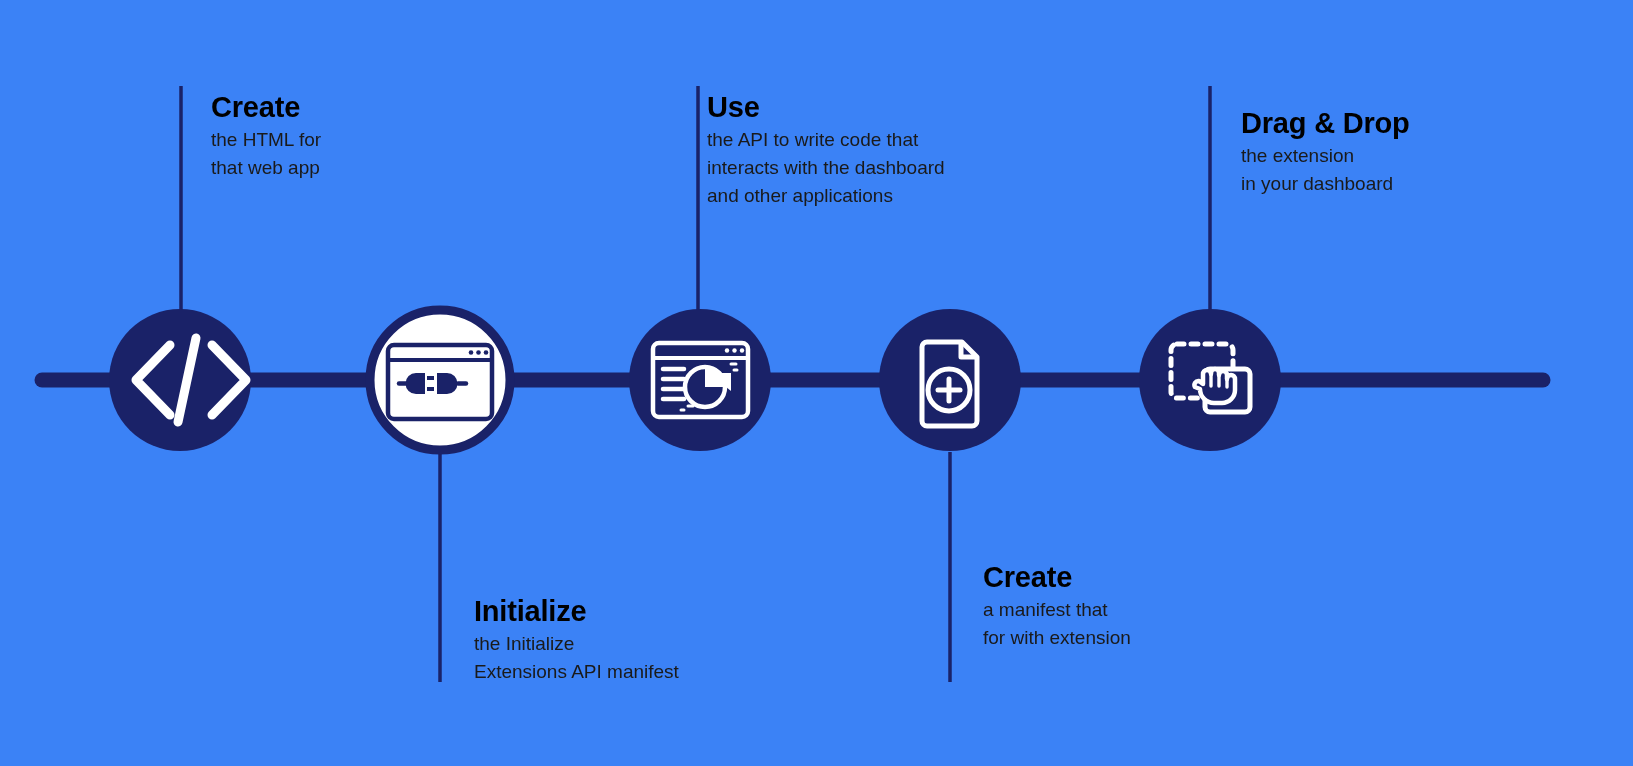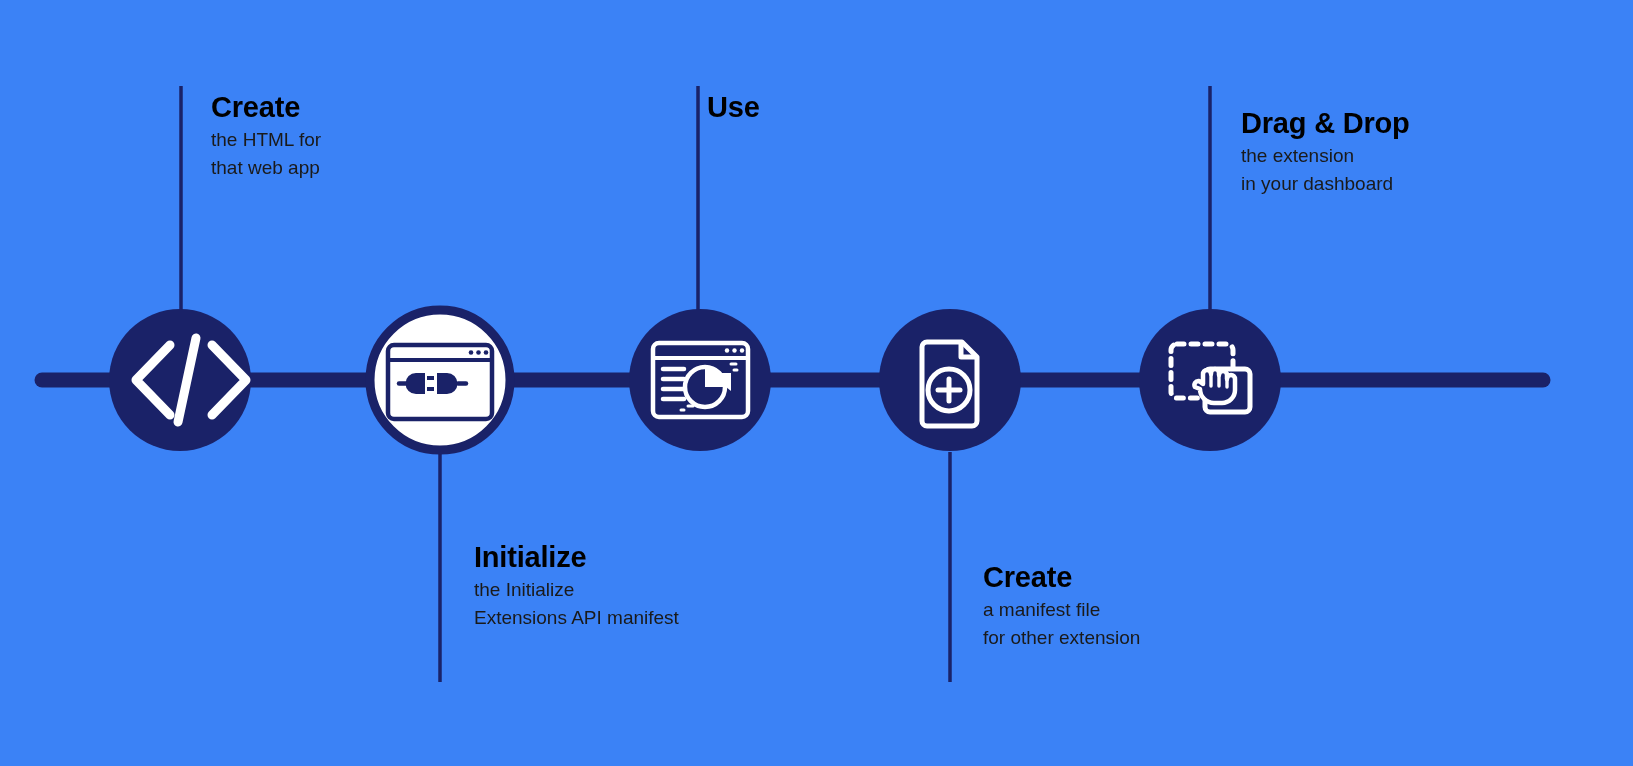--- a/index.html
+++ b/index.html
@@ -165,37 +165,42 @@
   </svg>
 
   <div class="callout" style="left:211px; top:88px;">
     <div class="callout-title">Create</div>
     <div class="callout-body">
       <span class="line">the HTML for</span>
       <span class="line">that web app</span>
     </div>
   </div>
 
-  <div class="callout" style="left:474px; top:538px;">
+  <div class="callout" style="left:474px; top:592px;">
     <div class="callout-title">Initialize</div>
     <div class="callout-body">
       <span class="line">the Initialize</span>
       <span class="line">Extensions API manifest</span>
     </div>
   </div>
 
   <div class="callout" style="left:707px; top:88px;">
     <div class="callout-title">Use</div>
+    <div class="callout-body">
+      <span class="line">the API to write code that</span>
+      <span class="line">interacts with the dashboard</span>
+      <span class="line">and other applications</span>
+    </div>
   </div>
 
   <div class="callout" style="left:983px; top:558px;">
     <div class="callout-title">Create</div>
     <div class="callout-body">
-      <span class="line">a manifest file</span>
-      <span class="line">for other extension</span>
+      <span class="line">a manifest that</span>
+      <span class="line">for with extension</span>
     </div>
   </div>
 
   <div class="callout" style="left:1241px; top:104px;">
     <div class="callout-title">Drag &amp; Drop</div>
     <div class="callout-body">
       <span class="line">the extension</span>
       <span class="line">in your dashboard</span>
     </div>
   </div>

